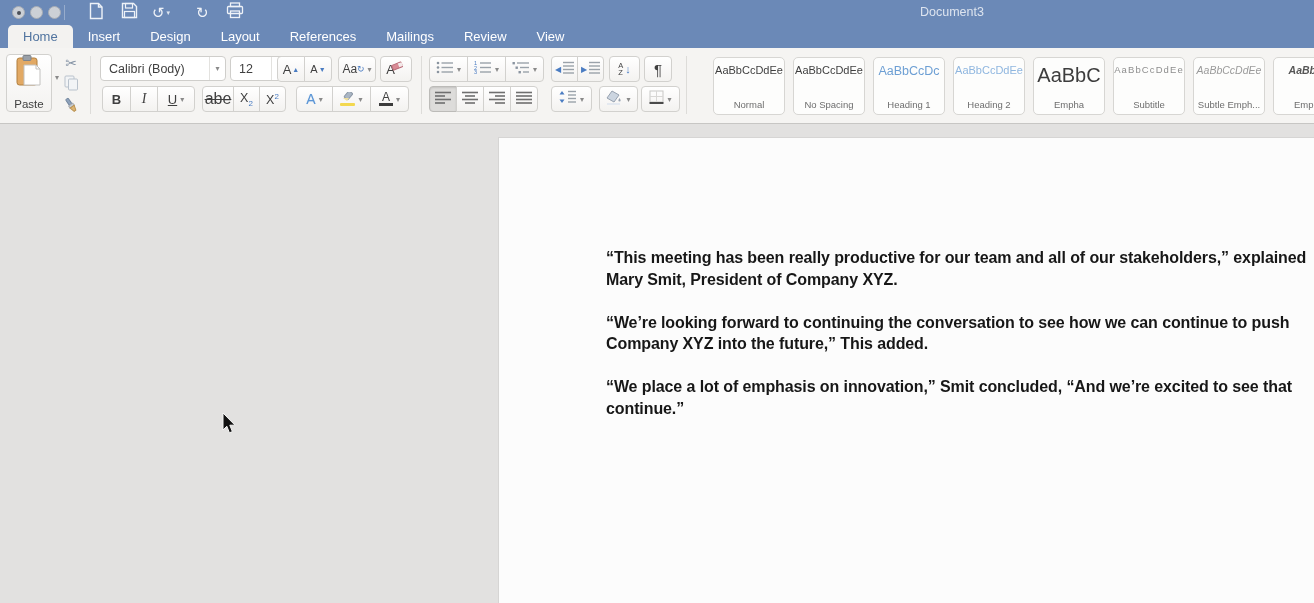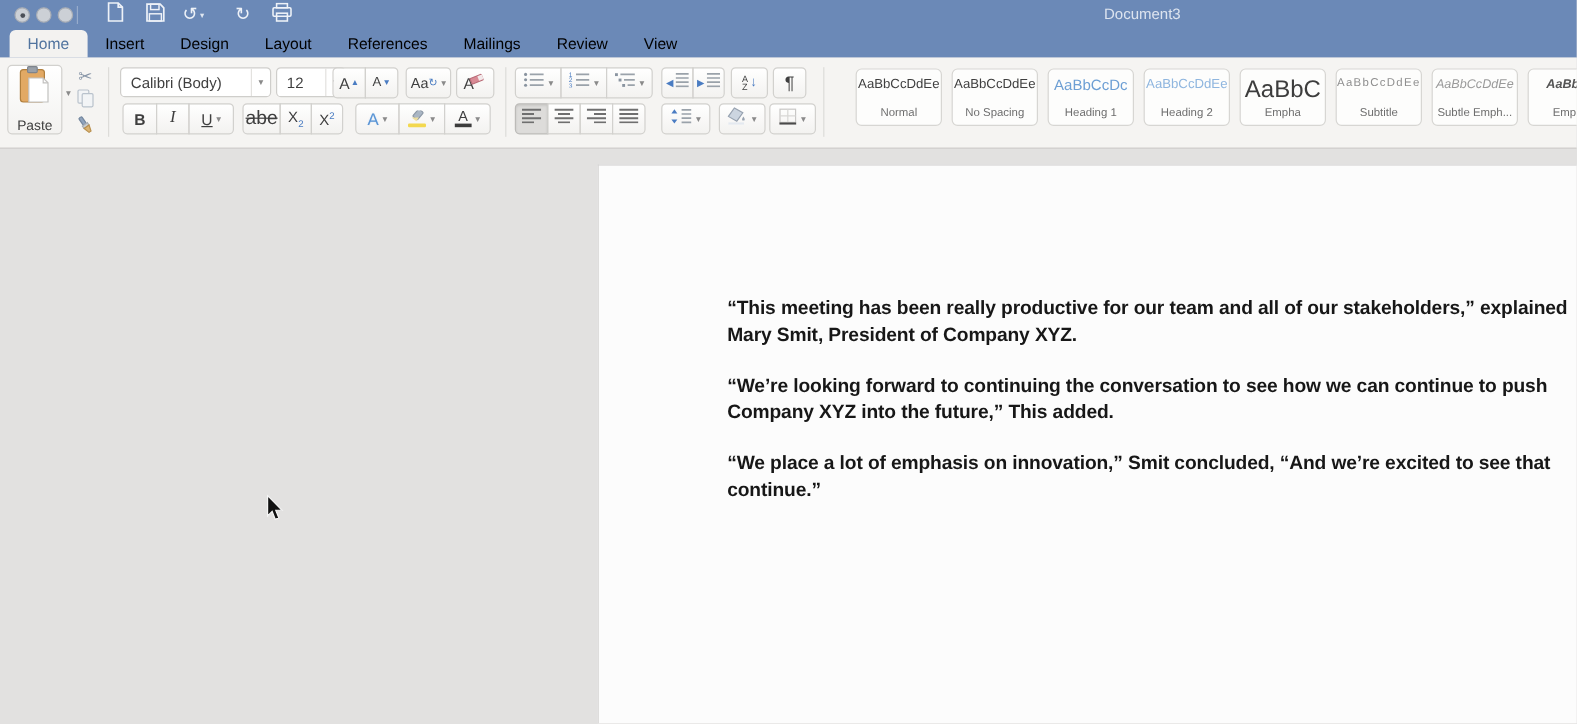--- a/index.html
+++ b/index.html
@@ -15,21 +15,21 @@
   .tb-sep { position:absolute; left:64px; top:5px; width:1px; height:15px; background:rgba(255,255,255,.3); }
   .qat-btn { position:absolute; top:3px; height:19px; display:flex; align-items:center; color:#eef2f8; }
   .qat-caret { font-size:7px; color:#dfe6f0; margin-left:2px; }
   .undo-glyph { font-size:15px; line-height:15px; }
   .win-title { position:absolute; left:920px; top:5px; font-size:12.5px; color:#dde4ef; }
 
   
   .tabbar { position:absolute; left:0; top:25px; width:1314px; height:23px; background:#6b89b7;
             display:flex; align-items:flex-end; padding-left:8px; }
   .tab { height:23px; display:flex; align-items:center; padding:0 15px; font-size:13px;
-         color:#000000; cursor:default; }
+         color:#ffffff; cursor:default; }
   .tab.active { background:#f3f2f0; color:#51749f; border-radius:5px 5px 0 0; }
 
   
   .ribbon { position:absolute; left:0; top:48px; width:1314px; height:76px; background:#f5f4f2;
             border-bottom:1px solid #c7c6c4; overflow:hidden; }
   .rdiv { position:absolute; top:8px; width:1px; height:58px; background:#dddcd9; }
   .btn { position:relative; display:inline-flex; align-items:center; justify-content:center;
          background:linear-gradient(#ffffff,#f3f2f0); border:1px solid #d2d1ce; border-radius:4px;
          height:26px; color:#3f3f3f; }
   .btn.sel { background:#dddcda; box-shadow:inset 0 1px 2px rgba(0,0,0,.12); border-color:#bcbbb8; }
@@ -71,21 +71,21 @@
   .fxA { font-size:14px; color:#5b95d5; text-shadow:0 0 1px #b9d3ee; }
   .colorA { font-size:12px; line-height:10px; display:flex; flex-direction:column; align-items:center; }
   .colorbar { width:14px; height:3.5px; background:#3c3c3c; margin-top:1px; }
   .hlbar { width:15px; height:3.5px; background:#f3d84f; margin-top:1px; border-radius:1px; }
   .sort-ic { display:flex; align-items:center; gap:2px; }
   .sort-col { display:flex; flex-direction:column; font-size:7.5px; line-height:7px; color:#3f3f3f; }
   .sort-arrow { color:#4a7cc2; font-size:11px; }
   .pilcrow { font-size:15px; color:#3f3f3f; }
 
   
-  .chip { position:absolute; top:9px; width:72px; height:48px; background:#fdfdfc;
+  .chip { position:absolute; top:9px; width:72px; height:58px; background:#fdfdfc;
           border:1px solid #d7d6d3; border-radius:5px; display:flex; flex-direction:column;
           align-items:center; justify-content:space-between; padding:6px 2px 4px; overflow:hidden; }
   .chip .sample { white-space:nowrap; font-size:11px; color:#3f3f3f; }
   .chip .lbl { font-size:9.5px; color:#6e6e6e; white-space:nowrap; }
   .chip.h1 .sample { color:#6d9fd4; font-size:12.5px; }
   .chip.h2 .sample { color:#8fb6df; }
   .chip.title-s .sample { font-size:20px; color:#3d3d3d; }
   .chip.subtitle-s .sample { color:#8e8e8e; font-size:9.5px; letter-spacing:1.1px; }
   .chip.subtle-s .sample { color:#9a9a9a; font-style:italic; font-size:10.5px; }
   .chip.emph-s .sample { color:#555; font-style:italic; font-weight:600; font-size:10.5px; }

